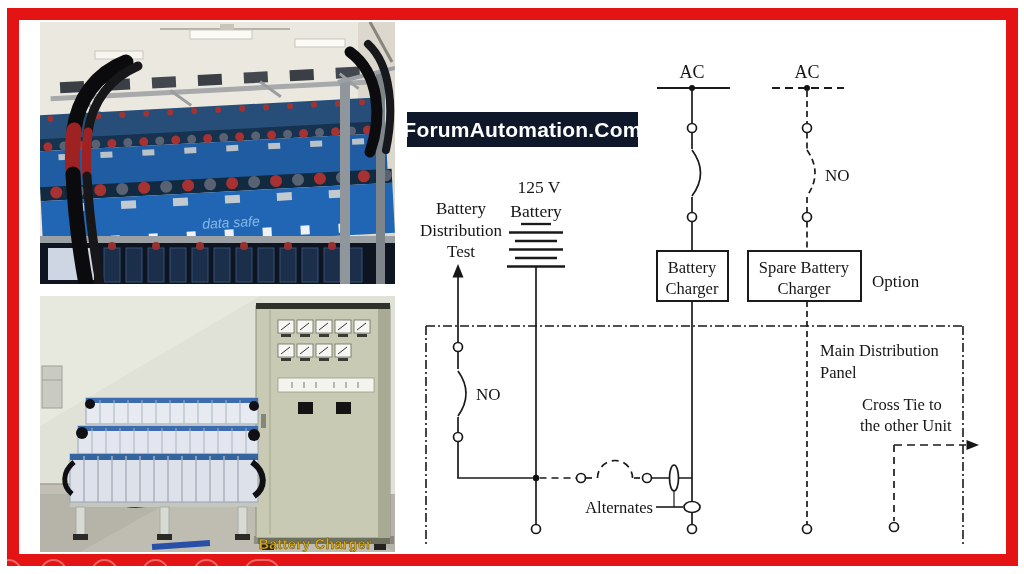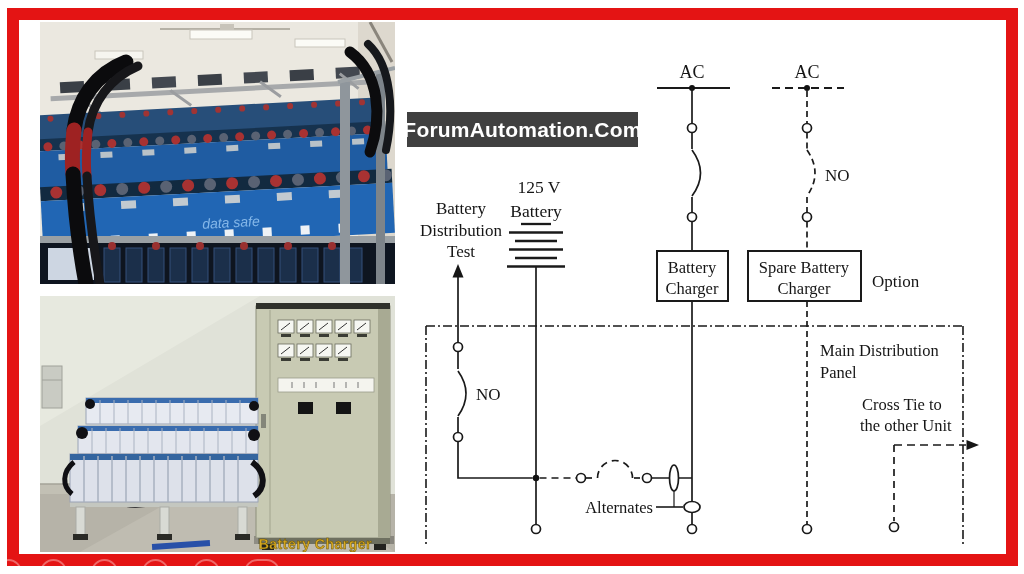--- a/index.html
+++ b/index.html
@@ -341,21 +341,21 @@
         <rect x="198" y="211" width="9" height="28" fill="#d8dad4" stroke="#a9aba5"></rect>
         <rect x="33" y="238" width="15" height="6" fill="#2a2a26"></rect>
         <rect x="117" y="238" width="15" height="6" fill="#2a2a26"></rect>
         <rect x="195" y="238" width="15" height="6" fill="#2a2a26"></rect>
         <rect x="112" y="246" width="58" height="6" fill="#2850a8" transform="rotate(-4 141 249)"></rect>
       </g>
       <text x="332" y="253" text-anchor="end" font-family="Liberation Sans, sans-serif" font-size="14" font-weight="bold" letter-spacing="0.5" stroke="#5a4a06" stroke-width="0.4" fill="#d8a81e">Battery Charger</text>
     </svg>
   </div>
 
-  <div class="banner" style="background-color: #404040;">ForumAutomation.Com</div>
+  <div class="banner" style="background-color: #0f172a;">ForumAutomation.Com</div>
 
   <svg class="diagram" viewBox="400 20 620 545">
 
     <g class="ink" stroke-width="1.6" stroke-dasharray="9 3 2 3">
       <path d="M426 326 H963"></path>
       <path d="M426 326 V547"></path>
       <path d="M963 326 V547"></path>
     </g>
 
     <g>

